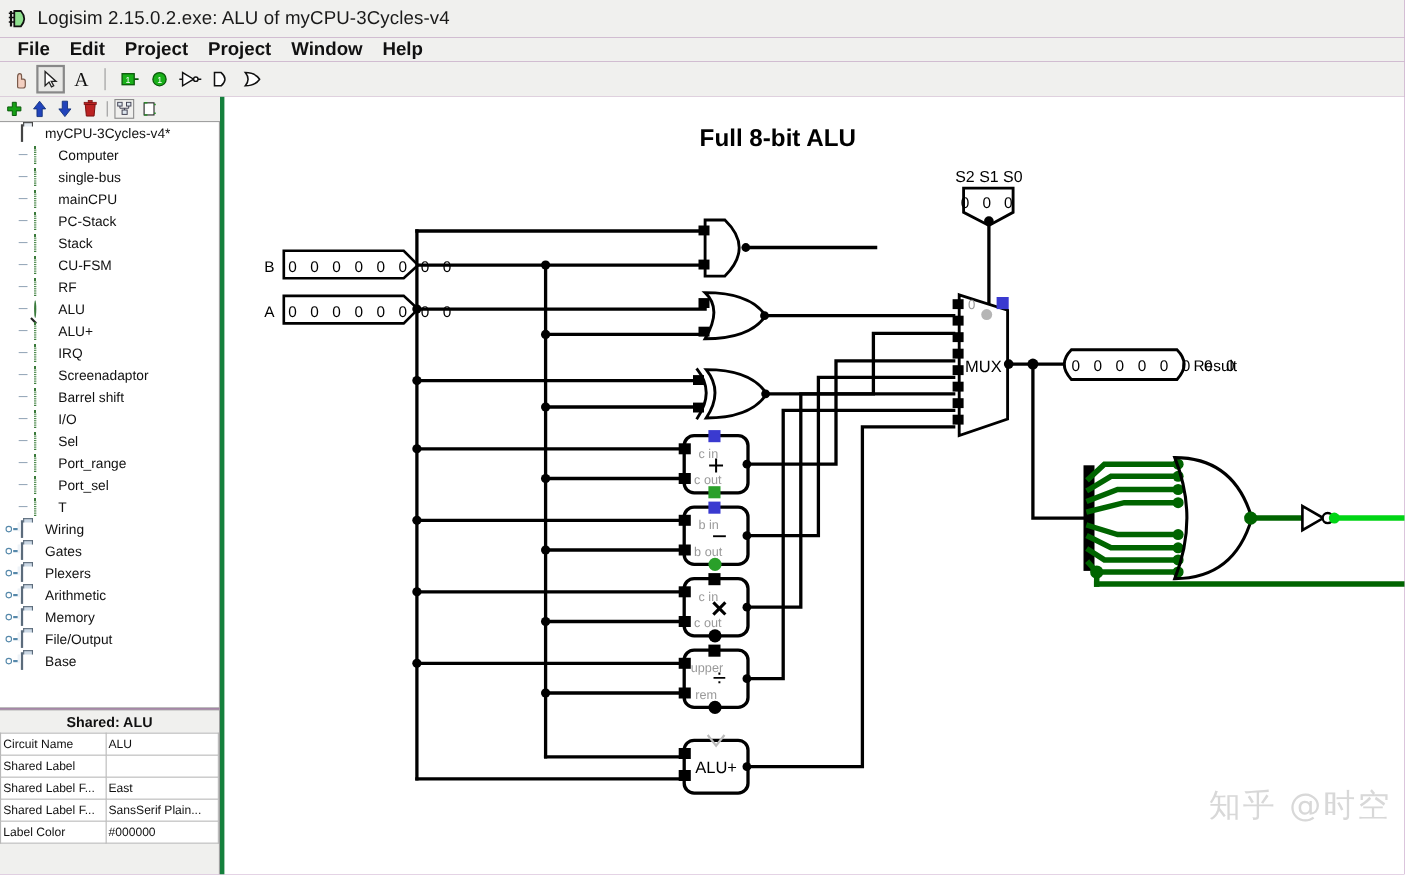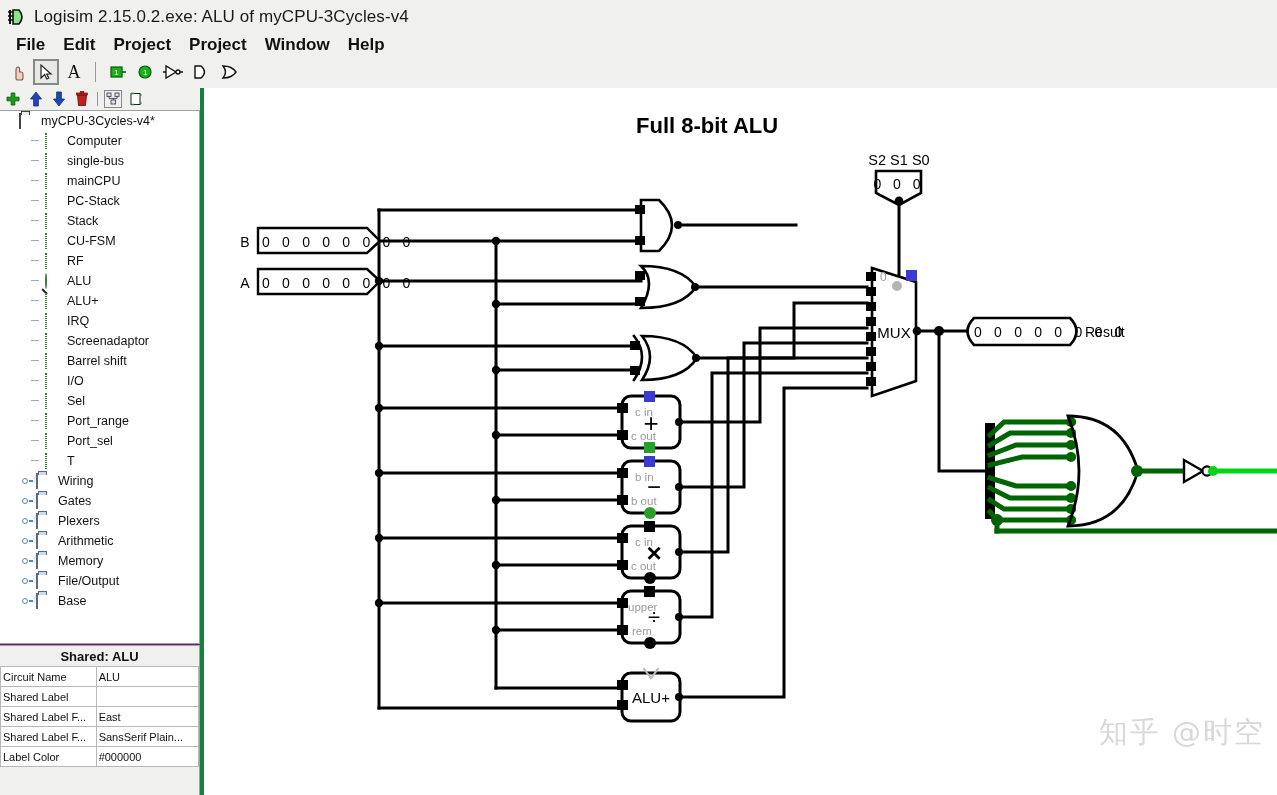--- a/index.html
+++ b/index.html
@@ -87,22 +87,22 @@
     margin-right: 1px;
   }
   .tree-dash::before {
     content: ""; position: absolute; left: 1px; top: 6px;
     width: 8px; height: 1px; background: #9ab;
   }
   .tree-icon { width: 16px; height: 15px; flex: 0 0 auto; margin-right: 6px;
     position: relative; }
   .tree-label { font-size: 12.5px; }
   .tree-row.root { padding-left: 4px; }
-  .tree-row.child { padding-left: 30px; }
-  .tree-row.lib { padding-left: 21px; }
+  .tree-row.child { padding-left: 16px; }
+  .tree-row.lib { padding-left: 4px; }
 
   
   .ic-circuit {
     width: 13px; height: 14px; border: 1.4px solid #3a7a3a;
     background: #f2faf2; border-left-style: dotted; border-right-style: dotted;
     margin-top: 1px;
   }
   .ic-circuit-sel {
     width: 13px; height: 14px; border: 1.4px solid #3a7a3a;
     background: #e4f1f7; border-radius: 50% 50% 50% 50%;

